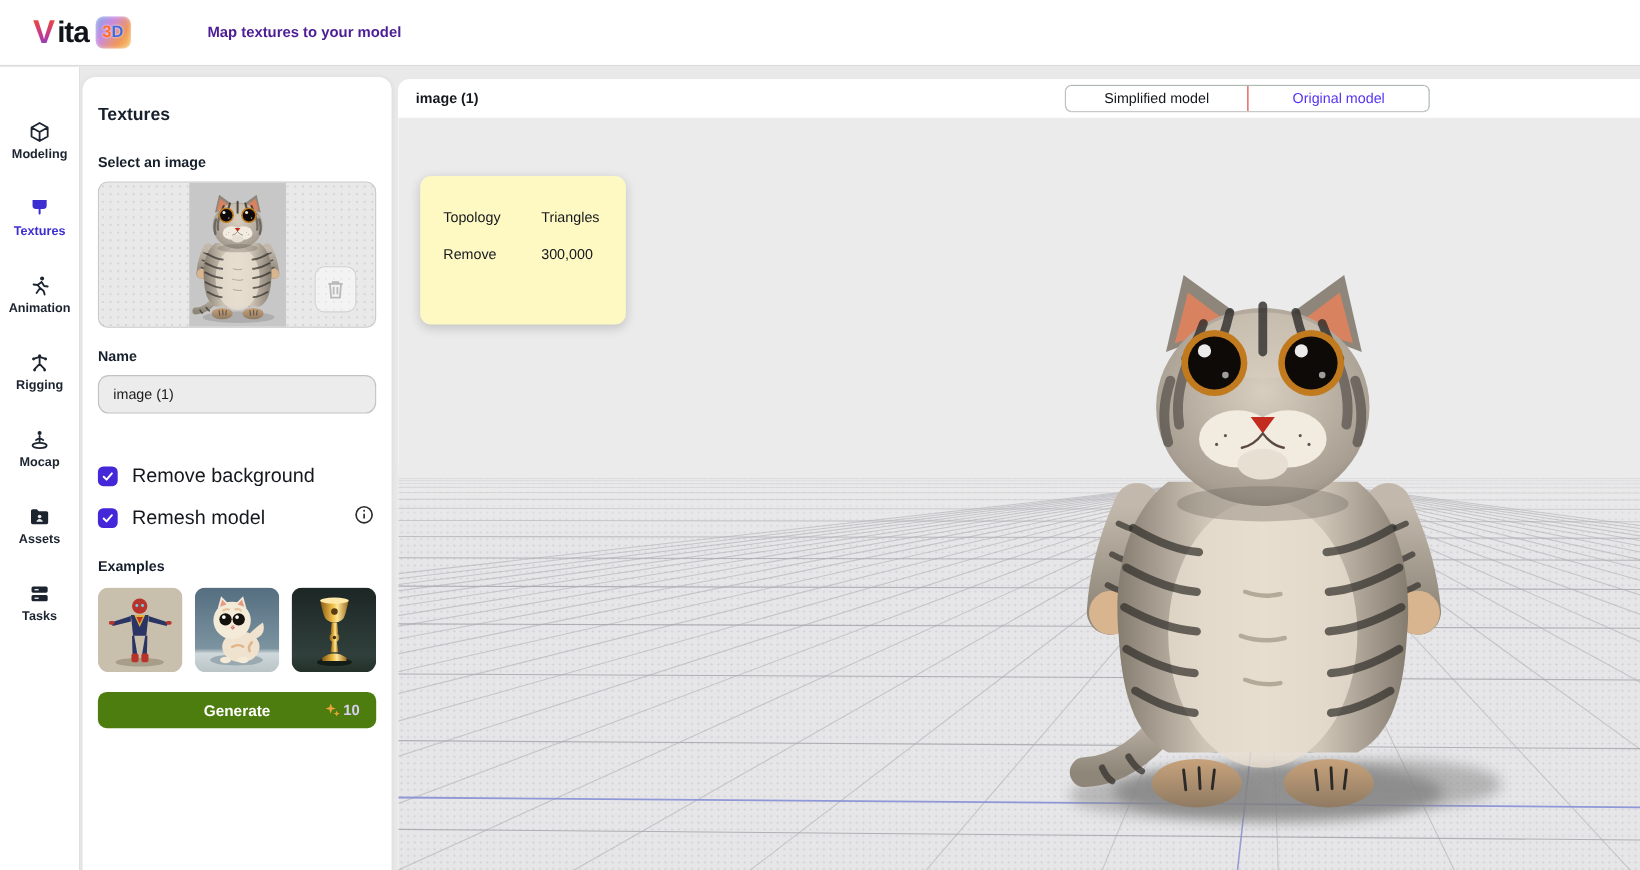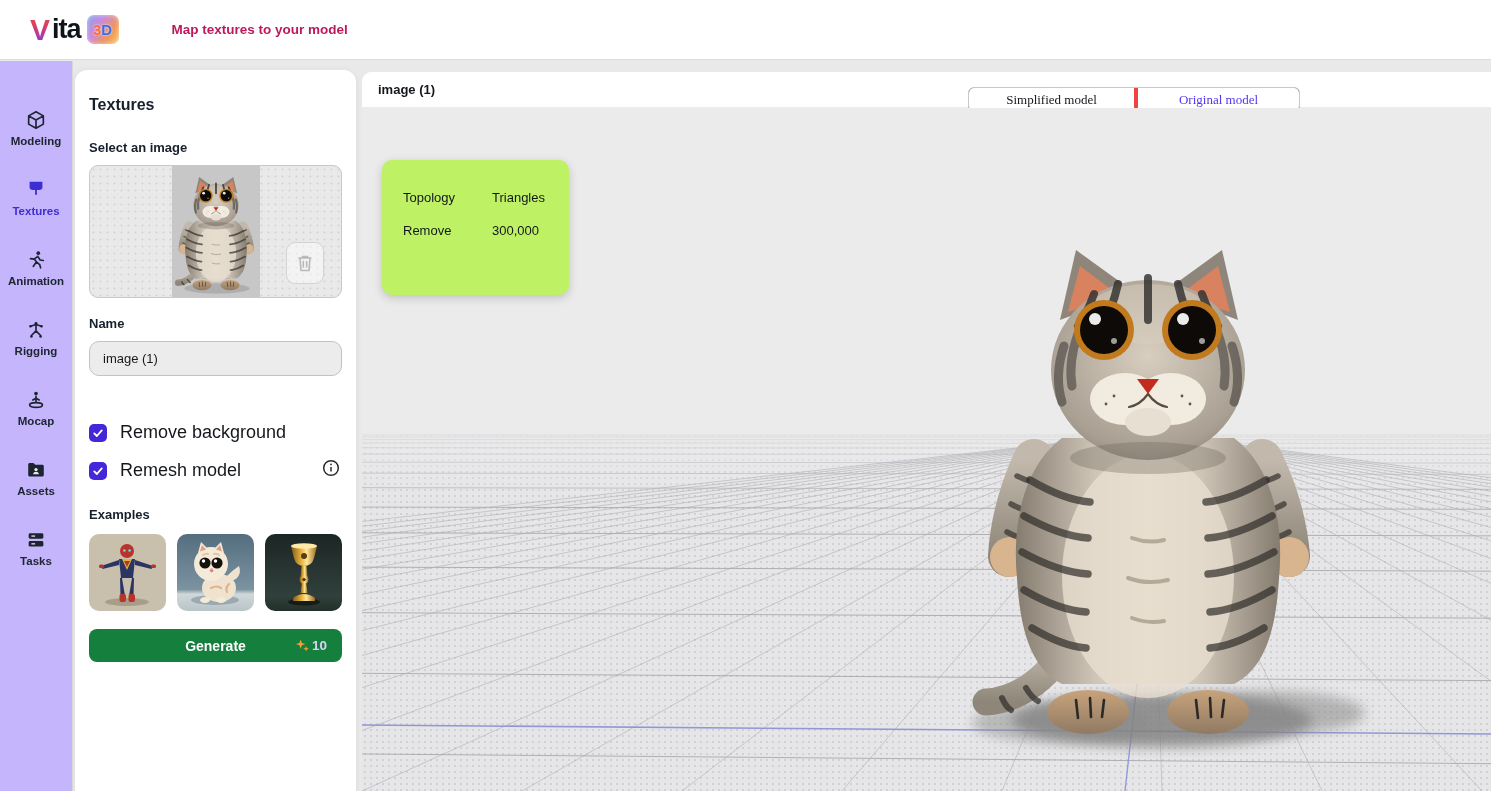--- a/index.html
+++ b/index.html
@@ -13,24 +13,24 @@
   .logo-v { font-size:30px; font-weight:bold;
             background:linear-gradient(180deg,#e8483f 10%,#c63a8a 55%,#7a3fd4 95%);
             -webkit-background-clip:text; background-clip:text; color:transparent; line-height:1; }
   .logo-ita { font-size:27px; font-weight:bold; color:#101418; letter-spacing:-1px; line-height:1; }
   .logo-cube { width:32px; height:29px; margin-left:4px; border-radius:7px;
                background:linear-gradient(125deg,#7fa8e8 0%,#c98ae0 35%,#f0975a 70%,#f5c96a 100%);
                display:flex; align-items:center; justify-content:center; font-weight:bold; font-size:15px;
                box-shadow:inset 0 0 4px rgba(255,255,255,.6); }
   .logo-cube .c3 { color:#ff6a2a; text-shadow:0 0 2px #fff; }
   .logo-cube .cd { color:#3e6ce0; text-shadow:0 0 2px #fff; }
-  .top-subtitle { margin-left:53px; font-size:13.5px; font-weight:bold; color:#be185d; }
+  .top-subtitle { margin-left:70px; font-size:13.5px; font-weight:bold; color:#4c1d95; }
 
   
-  .rail { position:absolute; top:61px; left:0; width:73px; bottom:0; background:#c4b5fd;
+  .rail { position:absolute; top:61px; left:0; width:73px; bottom:0; background:#ffffff;
           border-right:1px solid #d8d8d8; z-index:30; padding-top:32px; }
   .rail-item { height:70px; display:flex; flex-direction:column; align-items:center;
                justify-content:center; gap:4px; cursor:pointer; }
   .rail-item .lbl { font-size:11.5px; font-weight:bold; color:#1c2430; }
   .rail-item svg { width:22px; height:22px; stroke:#1c2430; fill:none; stroke-width:1.8;
                    stroke-linecap:round; stroke-linejoin:round; }
   .rail-item.active .lbl { color:#3d2ed2; }
   .rail-item.active svg { stroke:#3d2ed2; }
   .rail-item.active svg .fillme { fill:#3d2ed2; }
   .rail-item svg .solid { fill:#1c2430; stroke:none; }
@@ -57,48 +57,48 @@
   .chk-row { display:flex; align-items:center; gap:13px; margin-bottom:17px; position:relative; }
   .chk-box { width:18px; height:18px; border-radius:5px; background:#4327d8; display:flex;
              align-items:center; justify-content:center; cursor:pointer; flex:0 0 auto; }
   .chk-box svg { width:12px; height:12px; }
   .chk-lbl { font-size:18px; color:#14181d; }
   .info-ic { position:absolute; right:2px; top:-1px; width:18px; height:18px; cursor:pointer; }
   .info-ic svg { width:18px; height:18px; stroke:#2b2b2b; fill:none; stroke-width:1.5; }
   .examples-row { display:flex; gap:11px; margin-top:12px; margin-bottom:18px; }
   .exa { width:77px; height:77px; border-radius:10px; overflow:hidden; cursor:pointer; }
   .exa svg { width:100%; height:100%; display:block; }
-  .gen-btn { position:relative; width:253px; height:33px; border:none; border-radius:8px; background:#15803d;
+  .gen-btn { position:relative; width:253px; height:33px; border:none; border-radius:8px; background:#4d7c0f;
              color:#fff; font-size:14px; font-weight:bold; cursor:pointer; display:flex;
              align-items:center; justify-content:center; font-family:"Liberation Sans",sans-serif; }
   .gen-cost { position:absolute; right:15px; top:0; bottom:0; display:flex; align-items:center; gap:2px;
               font-size:13.5px; font-weight:bold; color:#d9d2f8; }
   .gen-cost svg { width:15px; height:15px; fill:#eda23b; }
 
   
   .viewcard { position:absolute; left:362px; top:72px; right:0; bottom:0; background:#fff;
               border-top-left-radius:10px; overflow:hidden; z-index:10; }
   .viewhead { position:relative; height:36px; background:#fff; border-bottom:1px solid #ececec; }
   .view-title { position:absolute; left:16px; top:10px; font-size:13px; font-weight:bold; color:#14181d; }
-  .toggle { position:absolute; left:606px; top:15px; height:25px; display:flex; background:#14532d;
-            border:1px solid #c9c9c9; border-radius:6px; overflow:hidden;font-family:Liberation Serif, serif; }
+  .toggle { position:absolute; left:606px; top:5px; height:25px; display:flex; background:#14532d;
+            border:1px solid #c9c9c9; border-radius:6px; overflow:hidden; }
   .tg-seg { width:165px; display:flex; align-items:center; justify-content:center; font-size:13px;
             color:#14181d; cursor:pointer; background:#fff; }
-  .tg-seg + .tg-seg { border-left:4px solid #ef4444;text-align:right; }
+  .tg-seg + .tg-seg { border-left:1px solid #ef4444;text-align:right; }
   .tg-seg.active { color:#5633f0; }
 
   .scene { position:absolute; left:0; right:0; top:36px; bottom:0; }
   .sky    { position:absolute; left:0; right:0; top:0; height:325px; background:#ebebec; }
   .ground { position:absolute; left:0; right:0; top:325px; bottom:0; background-color:#e6e6e8;
             background-image:radial-gradient(#d1d1d4 0.8px, transparent 1px); background-size:6px 6px; }
   .haze { position:absolute; left:0; right:0; top:318px; height:70px;
           background:linear-gradient(180deg, rgba(235,235,236,.95), rgba(235,235,236,0)); z-index:2; }
   #scene-svg { position:absolute; left:0; top:0; width:100%; height:100%; z-index:3; }
 
-  .stats-card { position:absolute; left:20px; top:52px; width:187px; height:135px; background:#bef264;
+  .stats-card { position:absolute; left:20px; top:52px; width:187px; height:135px; background:#fef9c3;
                 border-radius:10px; box-shadow:0 3px 10px rgba(0,0,0,.18); z-index:8; padding:21px 0 0 21px; }
   .stat-row { display:flex; height:33px; align-items:center; font-size:13px; color:#14181d; }
   .stat-lbl { width:89px; }
   .stat-val { }
 </style>
 </head>
 <body>
 
 <svg width="0" height="0" style="position:absolute" aria-hidden="true">
   <defs>

